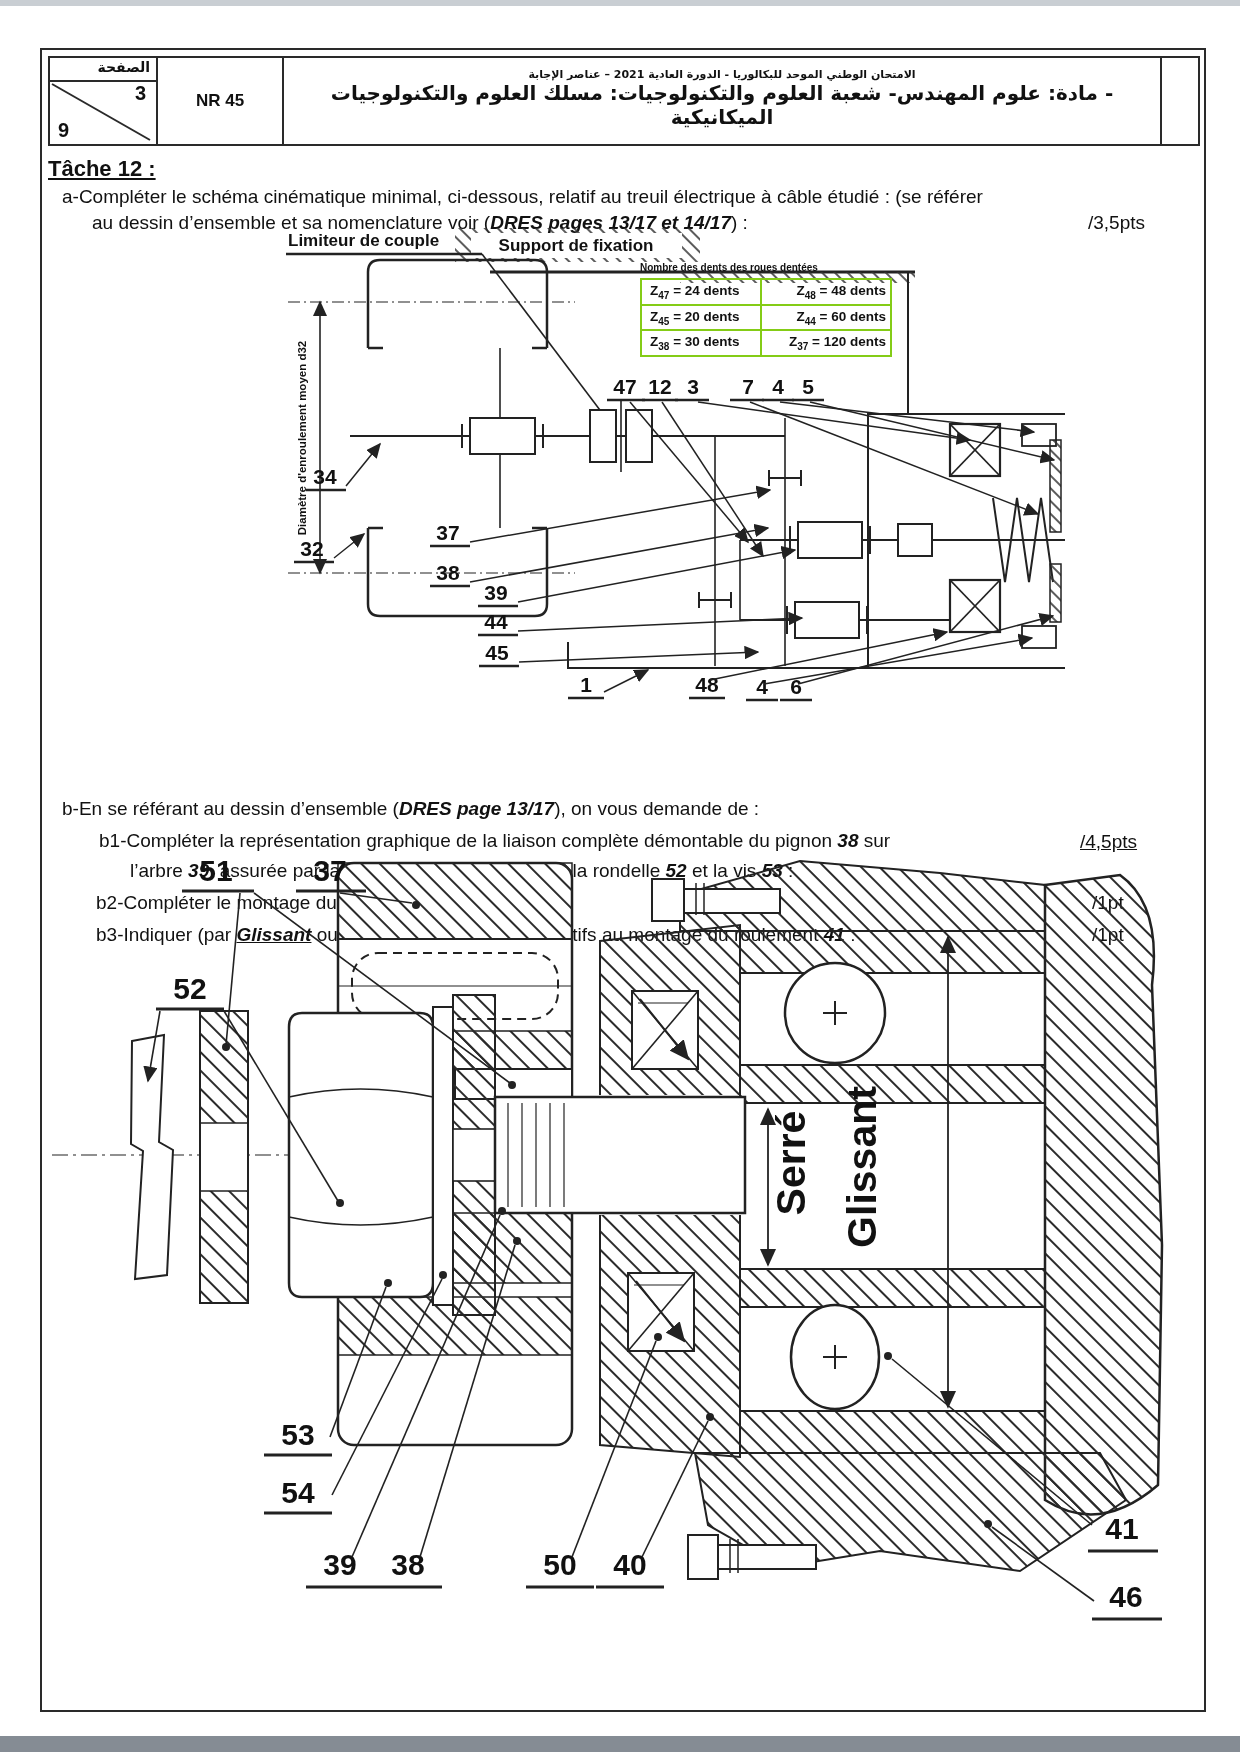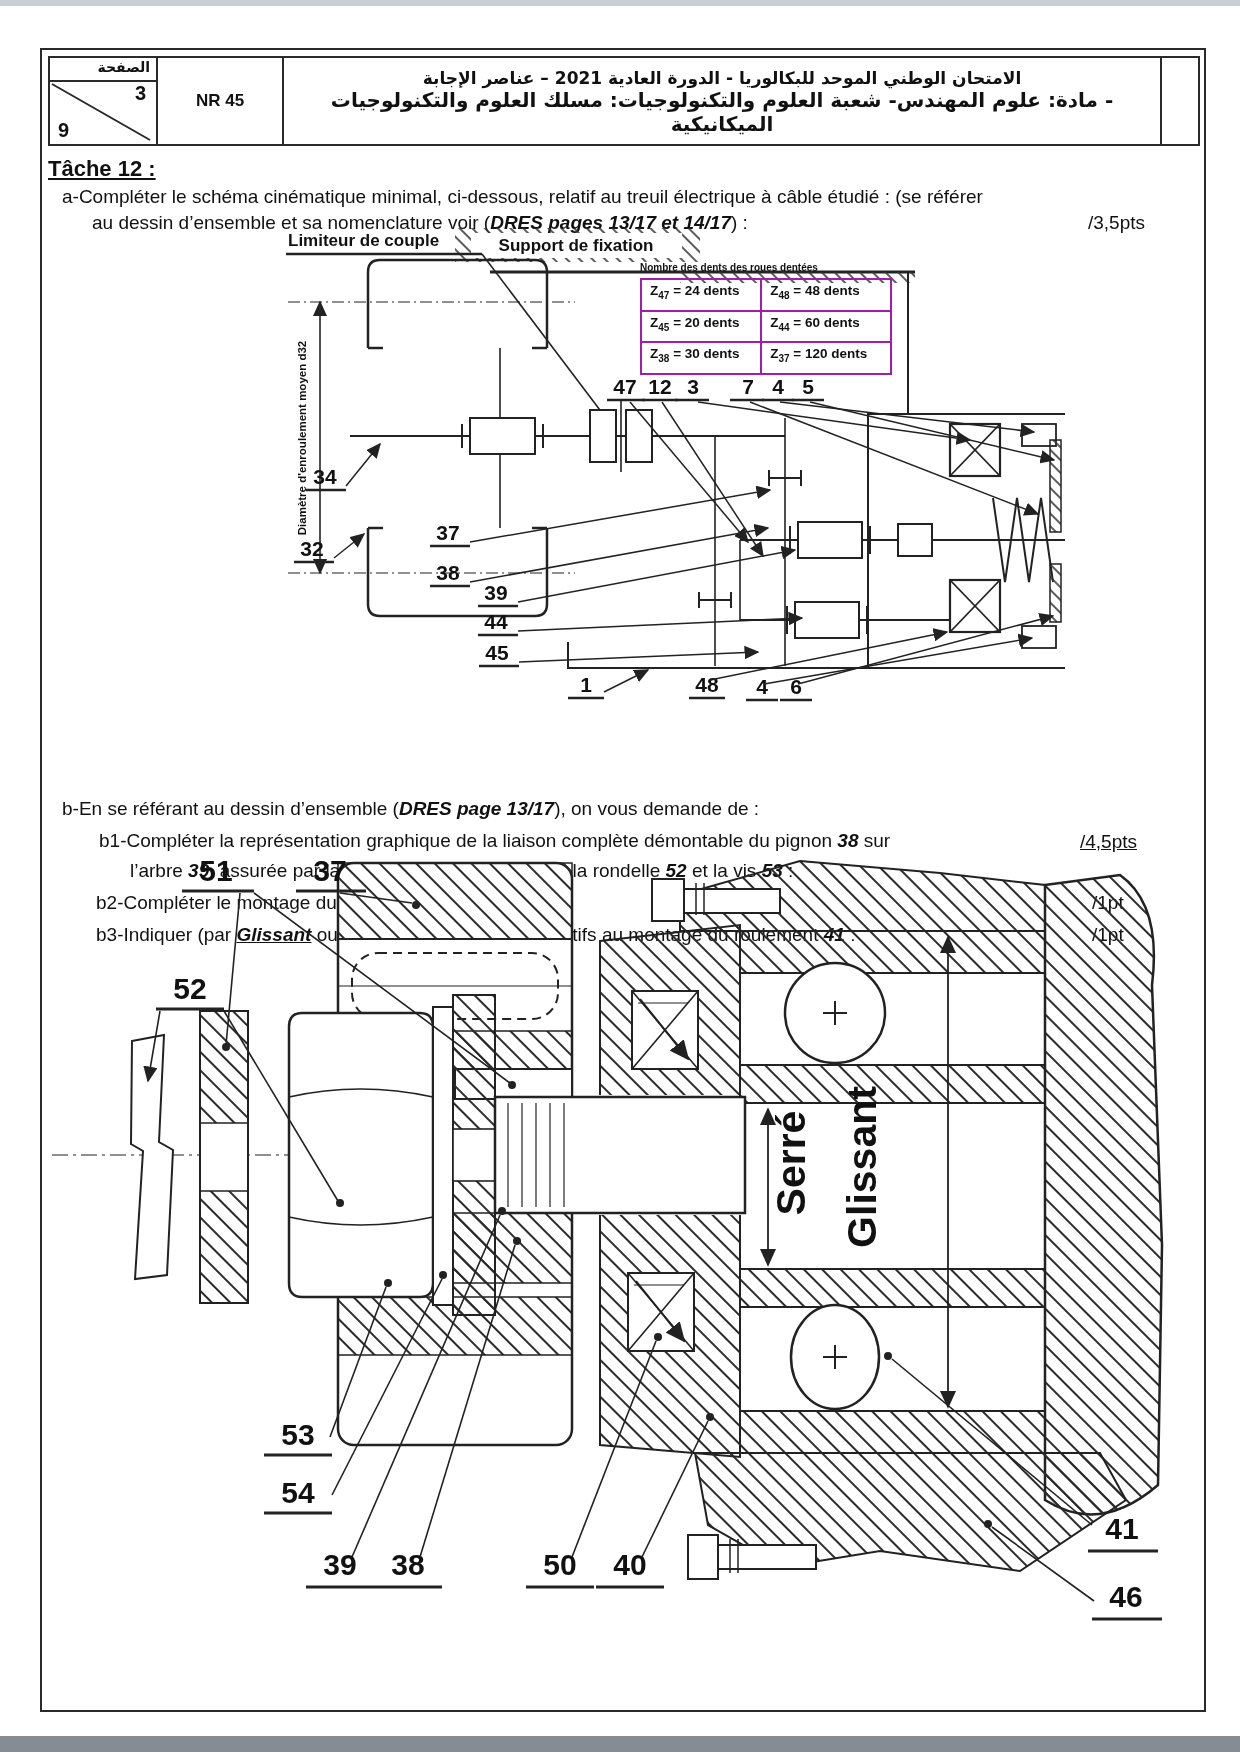--- a/index.html
+++ b/index.html
@@ -16,36 +16,36 @@
   .hdr-cell:last-child{border-right:none;}
   .pg-label{position:absolute;top:1px;right:6px;font-weight:bold;font-size:14px;direction:rtl;
             font-family:"DejaVu Sans",sans-serif;}
   .pg-line{position:absolute;top:22px;left:0;width:100%;border-top:2px solid #2a2a2a;}
   .pg-3{position:absolute;top:24px;right:10px;font-weight:bold;font-size:20px;}
   .pg-9{position:absolute;bottom:2px;left:8px;font-weight:bold;font-size:20px;}
   .nr{display:flex;align-items:center;justify-content:center;height:100%;
       font-weight:bold;font-size:17px;}
   .ar{direction:rtl;text-align:center;font-family:"DejaVu Sans",sans-serif;font-weight:bold;
       padding-top:10px;}
-  .ar .l1{font-size:17px;text-align:center;}
+  .ar .l1{font-size:11px;text-align:center;}
   .ar .l2{font-size:20px;margin-top:0;}
   
   .tache{left:48px;top:156px;font-weight:bold;font-size:22px;text-decoration:underline;}
   .ptxt{font-size:19px;white-space:nowrap;}
   .ref{font-weight:bold;font-style:italic;margin-top:27px;}
   .num{font-weight:bold;font-style:italic;}
   .fitu{font-weight:bold;font-style:italic;text-decoration:underline;}
   .pts{font-size:19px;}
   
   .dents{left:640px;top:262px;width:252px;}
   .dents .ttl{font-weight:bold;font-size:10px;margin-bottom:5px;white-space:nowrap;}
   .dents table{border-collapse:collapse;}
-  .dents td{border:2px solid #a21caf;font-weight:bold;font-size:13.5px;
-            padding:3px 4px 9px 8px;white-space:nowrap;}
-  .dents td.c1{width:108px;} .dents td.c2{width:118px;}
+  .dents td{border:2px solid #84cc16;font-weight:bold;font-size:13.5px;
+            padding:3px 4px 3px 8px;white-space:nowrap;}
+  .dents td.c1{width:108px;} .dents td.c2{width:118px;text-align:right;}
   .dents sub{font-size:10px;}
   svg text{font-family:"Liberation Sans",sans-serif;fill:#111;}
   svg .lbl{font-weight:bold;font-size:21px;}
   svg .lbl2{font-weight:bold;font-size:30px;}
   svg .ann{font-weight:bold;font-size:17px;}
   svg .fit{font-weight:bold;font-size:41px;}
 </style>
 </head>
 <body>
 

